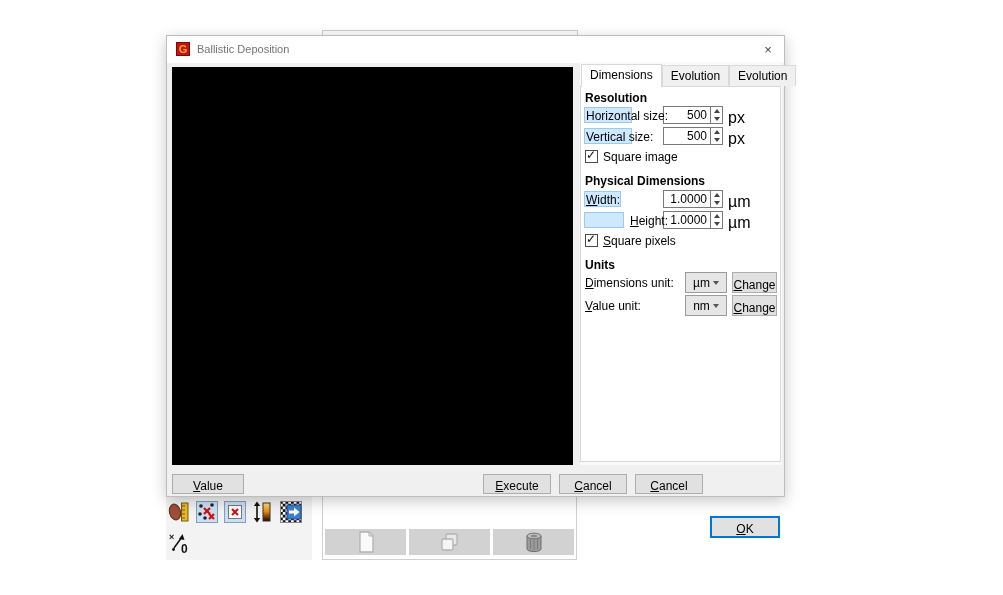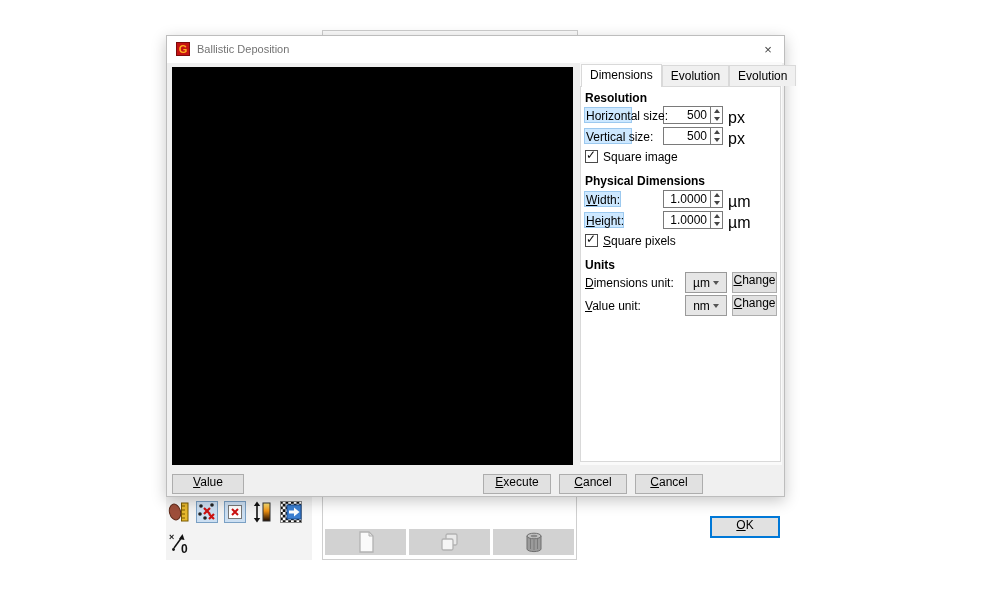--- a/index.html
+++ b/index.html
@@ -43,21 +43,21 @@
   .tri-up { width:0; height:0; border-left:3px solid transparent; border-right:3px solid transparent; border-bottom:4px solid #444; }
   .tri-dn { width:0; height:0; border-left:3px solid transparent; border-right:3px solid transparent; border-top:4px solid #444; }
   .unit-lbl { position:absolute; font-size:16px; color:#000; }
 
   .chk { position:absolute; width:13px; height:13px; border:1px solid #4a4a4a; background:#fff; }
   .chk .mark { position:absolute; left:0px; top:-3px; font-size:12px; color:#111; }
 
   .unit-drop { position:absolute; width:42px; height:21px; background:#e6e6e6; border:1px solid #9a9a9a; font-size:12px; color:#000; display:flex; align-items:center; justify-content:center; gap:3px; }
   .drop-arrow { width:0; height:0; border-left:3px solid transparent; border-right:3px solid transparent; border-top:4px solid #555; }
 
-  .btn { position:absolute; background:#e1e1e1; border:1px solid #adadad; font-family:"Liberation Sans", sans-serif; font-size:12px; color:#000; display:flex; align-items:flex-start; justify-content:center; }
+  .btn { position:absolute; background:#e1e1e1; border:1px solid #adadad; font-family:"Liberation Sans", sans-serif; font-size:12px; color:#000; display:flex; align-items:flex-end; justify-content:center; }
   .btn-change { width:45px; height:21px; }
   .btn-action { width:68px; height:20px; }
   .btn-ok { width:70px; height:22px; border:2px solid #0078d7;margin-top:43px; }
 </style>
 </head>
 <body>
 
 <div id="canvas">
 
   <div class="abs bg-top-window"></div>
@@ -218,21 +218,21 @@
     <span>
         <i class="tri-up"></i>
       </span>
     <span>
         <i class="tri-dn"></i>
       </span>
   </div>
   <div class="unit-lbl" style="left:728px; top:193px;">µm</div>
 
   <div class="hl" style="left:584px; top:212px; width:40px; height:16px;"></div>
-  <div class="lbl mn" style="left:586px; top:214px;">Height:</div>
+  <div class="lbl mn" style="left:586px; top:214px;padding-left:44px;">Height:</div>
   <input class="num-input" style="left: 663px; top: 211px;" value="1.0000">
   <div class="spin" style="left:711px; top:211px;">
     <span>
         <i class="tri-up"></i>
       </span>
     <span>
         <i class="tri-dn"></i>
       </span>
   </div>
   <div class="unit-lbl" style="left:728px; top:214px;">µm</div>

